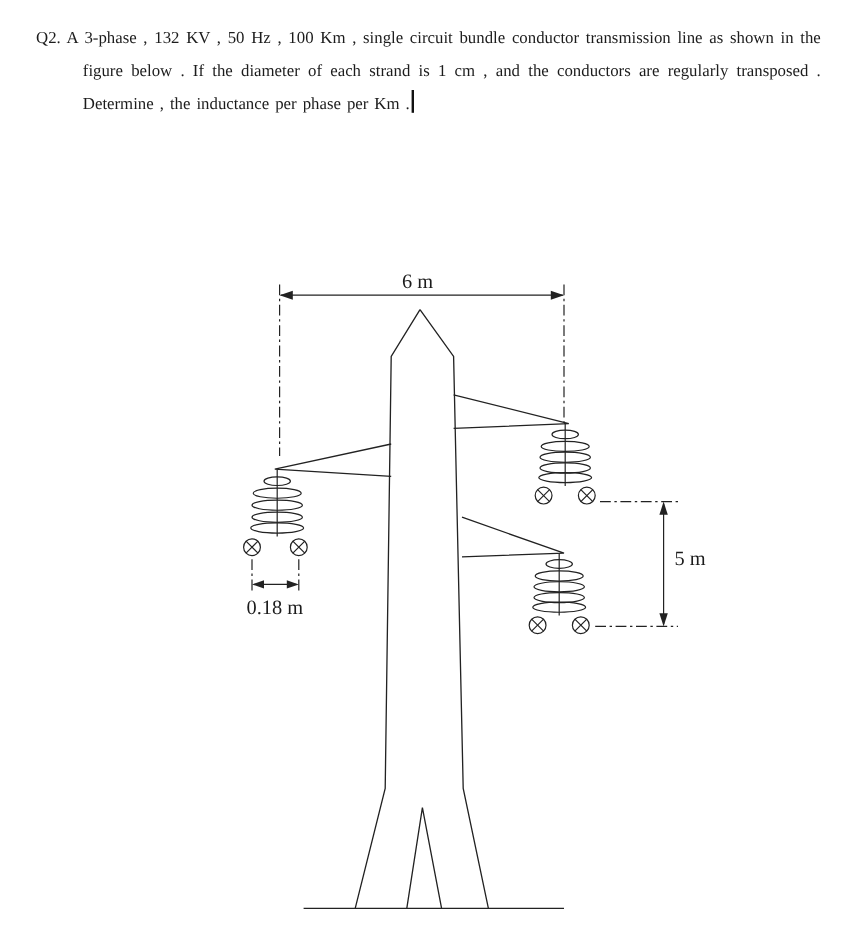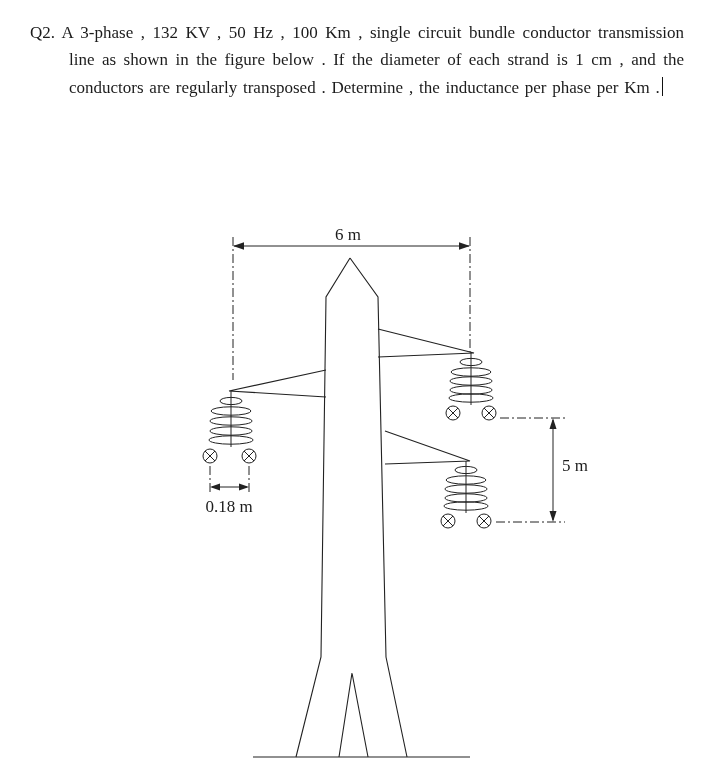--- a/index.html
+++ b/index.html
@@ -11,21 +11,21 @@
     background: #ffffff;
     color: #1c1c1c;
     font-family: "Liberation Serif", serif;
     overflow: hidden;
   }
   .question {
     position: absolute;
     left: 30px;
     top: 19px;
     width: 654px;
-    font-size: 17px;
+    font-size: 14px;
     line-height: 27.4px;
     text-align: justify;
     padding-left: 39px;
     text-indent: -39px;
     word-spacing: 1.5px;
   }
   .caret {
     display: inline-block;
     width: 1.5px;
     height: 19px;

